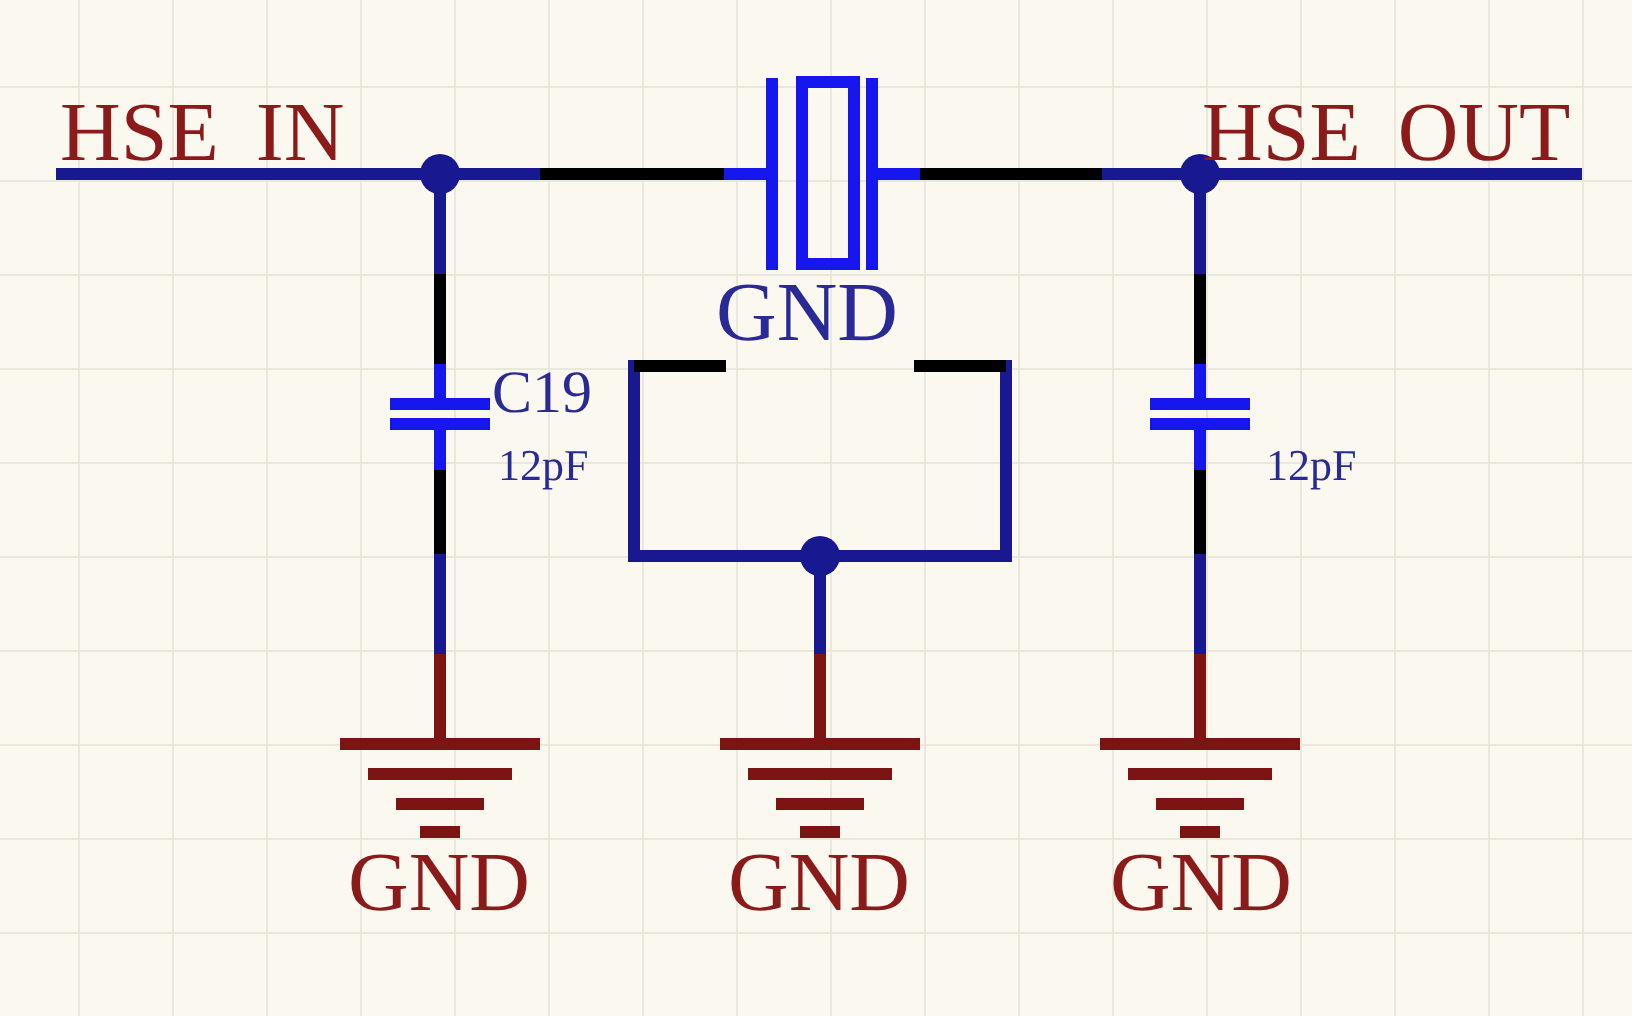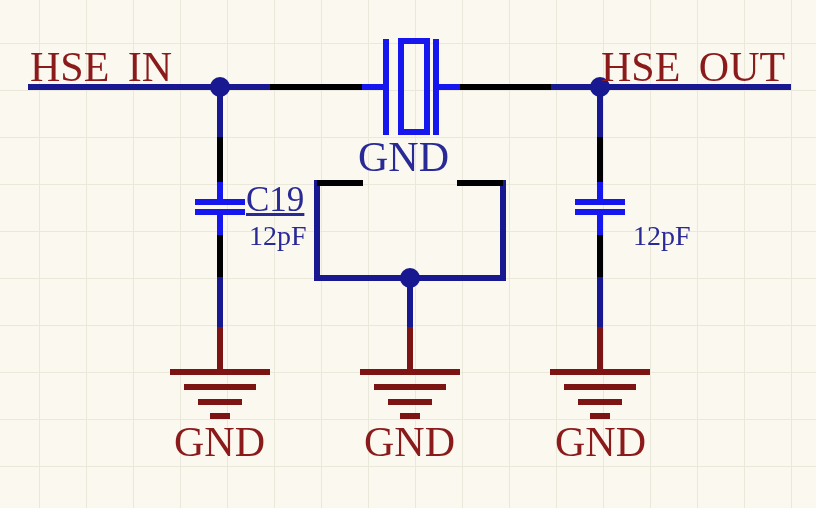--- a/index.html
+++ b/index.html
@@ -33,23 +33,23 @@
   .crystal-body {
     position: absolute;
     box-sizing: border-box;
     border: 6px solid #1616EE;
     background: transparent;
   }
 
   .txt { position: absolute; line-height: 1; white-space: pre; }
   .net-label   { color: #8B1A1A; font-size: 42px; word-spacing: 8px; }
   .power-label { color: #8B1A1A; font-size: 42px; }
-  .comp-text   { color: #2A2A96; font-size: 35px; text-decoration: underline; }
+  .comp-text   { color: #2A2A96; font-size: 30px; }
   .comp-text-lg{ color: #2A2A96; font-size: 42px; }
-  .value-text  { color: #2A2A96; font-size: 28px; }
+  .value-text  { color: #2A2A96; font-size: 22px; }
 </style>
 </head>
 <body>
 
 <div id="canvas">
 
   <div class="wire" style="left:28px; top:84px; width:242px; height:6px;"></div>
   <div class="wire" style="left:551px; top:84px; width:240px; height:6px;"></div>
   <div class="wire" style="left:217px; top:87px; width:6px; height:50px;"></div>
   <div class="wire" style="left:597px; top:87px; width:6px; height:50px;"></div>

